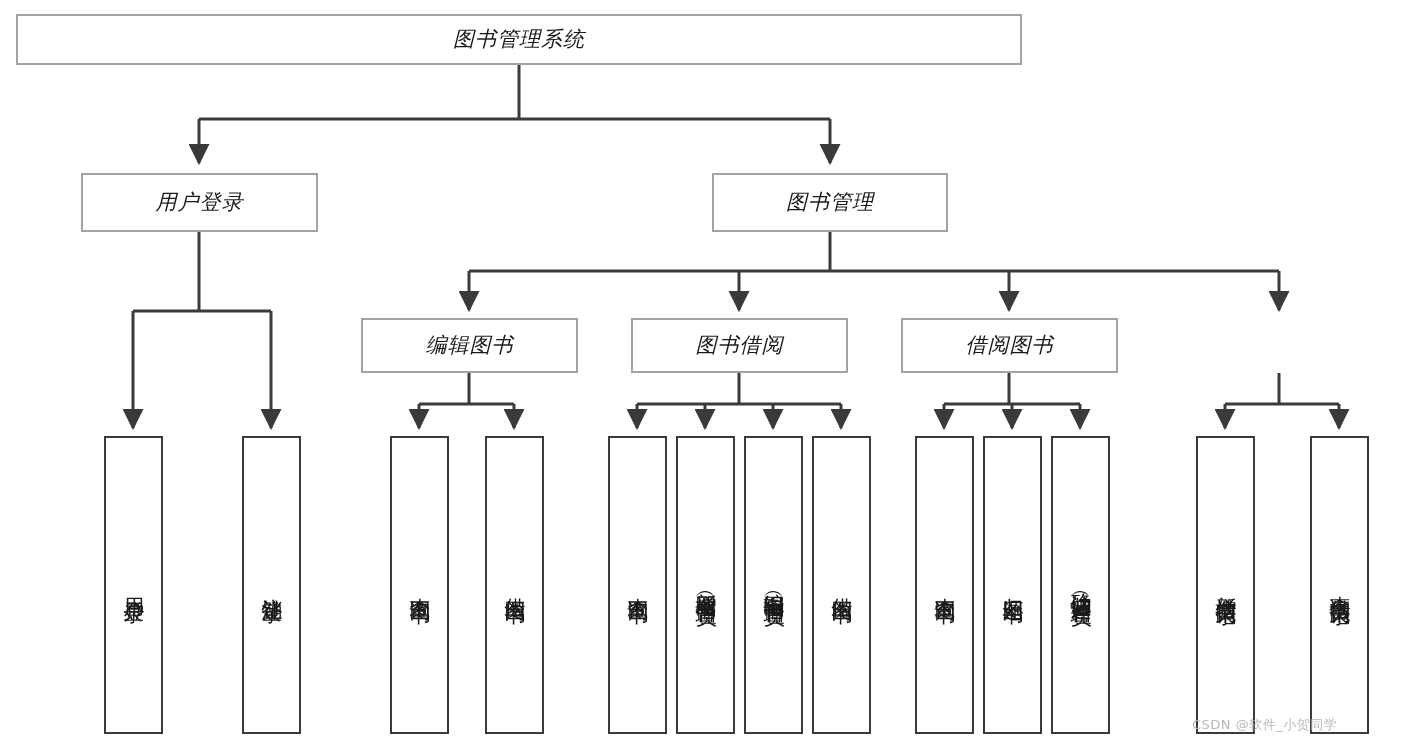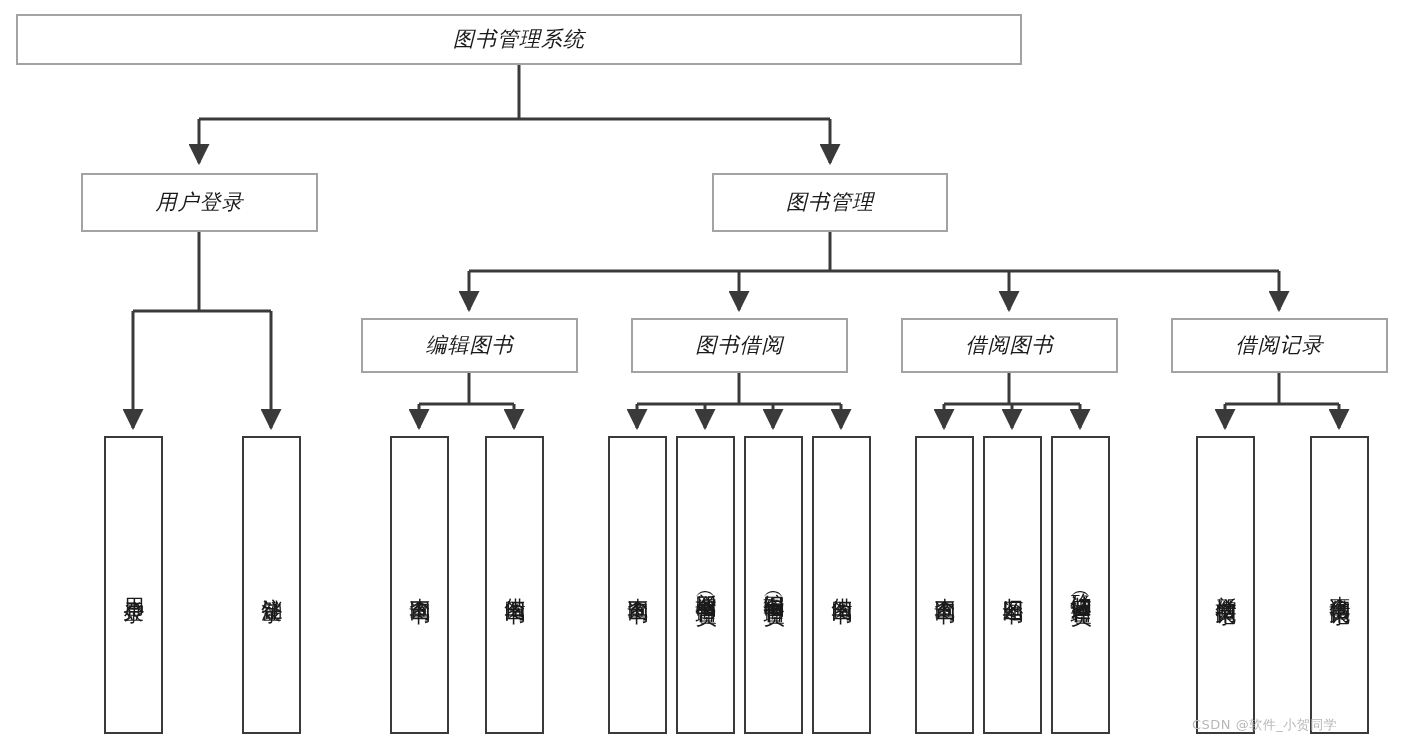--- a/index.html
+++ b/index.html
@@ -142,23 +142,20 @@
 
   <div class="node-box" style="left:361px; top:318px; width:217px; height:55px;">
     <span class="node-label">编辑图书</span>
   </div>
   <div class="node-box" style="left:631px; top:318px; width:217px; height:55px;">
     <span class="node-label">图书借阅</span>
   </div>
   <div class="node-box" style="left:901px; top:318px; width:217px; height:55px;">
     <span class="node-label">借阅图书</span>
   </div>
-  <div class="node-box" style="left:1171px; top:318px; width:217px; height:55px;">
-    <span class="node-label">借阅记录</span>
-  </div>
 
   <div class="leaf-box" style="left:104px; top:436px; width:59px; height:298px;">
     <span class="leaf-label">用户登录</span>
   </div>
   <div class="leaf-box" style="left:242px; top:436px; width:59px; height:298px;">
     <span class="leaf-label">注销登录</span>
   </div>
 
   <div class="leaf-box" style="left:390px; top:436px; width:59px; height:298px;">
     <span class="leaf-label">查询图书</span>

